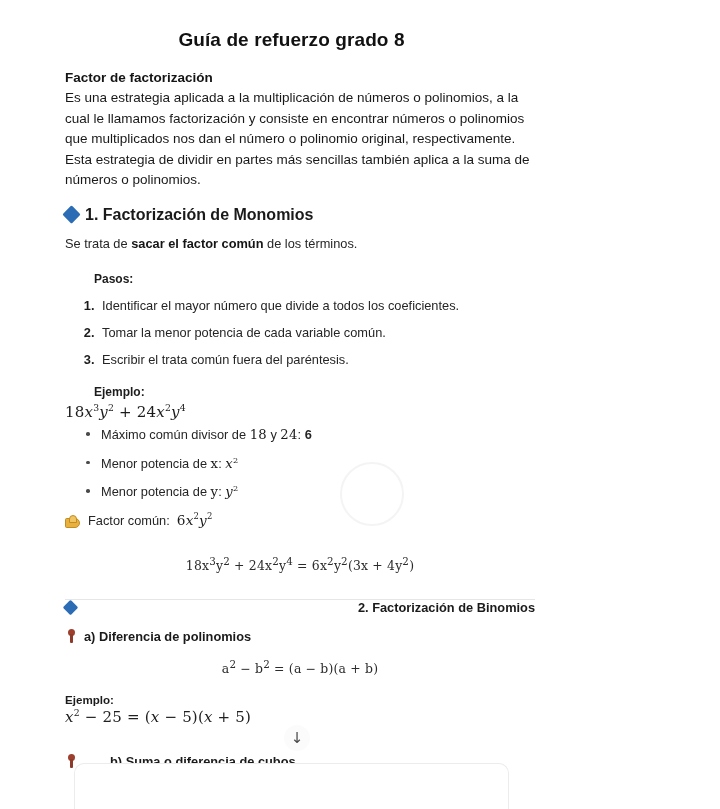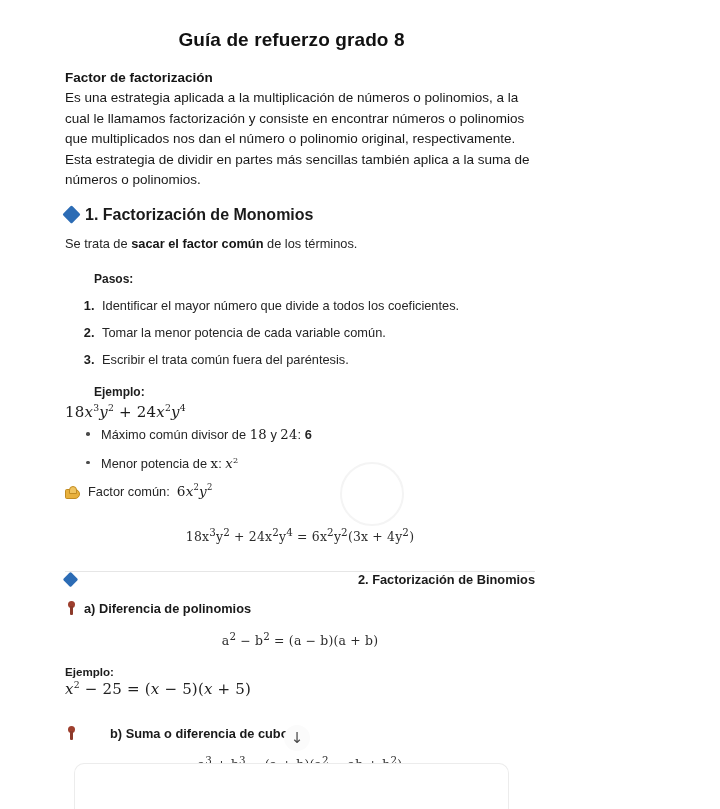--- a/index.html
+++ b/index.html
@@ -319,20 +319,21 @@
 
     <div class="label-bold tight">Ejemplo:</div>
 
     <div class="math-block-left math">
       18<span class="v">x</span><sup>3</sup><span class="v">y</span><sup>2</sup> + 24<span class="v">x</span><sup>2</sup><span class="v">y</span><sup>4</sup>
     </div>
 
     <ul class="bullets">
       <li>Máximo común divisor de <span class="math math-inline">18</span> y <span class="math math-inline">24</span>: <b>6</b></li>
       <li>Menor potencia de <span class="math math-inline v">x</span>: <span class="math math-inline"><span class="v">x</span><sup>2</sup></span></li>
+      <li>Menor potencia de <span class="math math-inline v">y</span>: <span class="math math-inline"><span class="v">y</span><sup>2</sup></span></li>
     </ul>
 
     <div class="section-head h2" style="font-weight:normal; margin-bottom:0;">
       <span class="hand"></span>
       <span style="font-size:12.8px; color:#262626;">Factor común:</span>
       <span class="math" style="font-size:13.6px;">6<span class="v">x</span><sup>2</sup><span class="v">y</span><sup>2</sup></span>
     </div>
 
     <div class="math-display">
       18<span class="v">x</span><sup>3</sup><span class="v">y</span><sup>2</sup> + 24<span class="v">x</span><sup>2</sup><span class="v">y</span><sup>4</sup> = 6<span class="v">x</span><sup>2</sup><span class="v">y</span><sup>2</sup>(3<span class="v">x</span> + 4<span class="v">y</span><sup>2</sup>)

